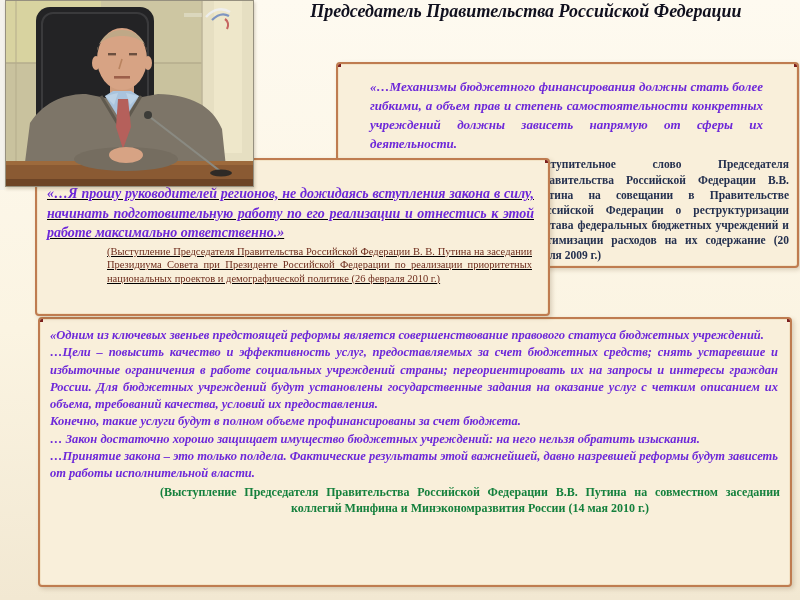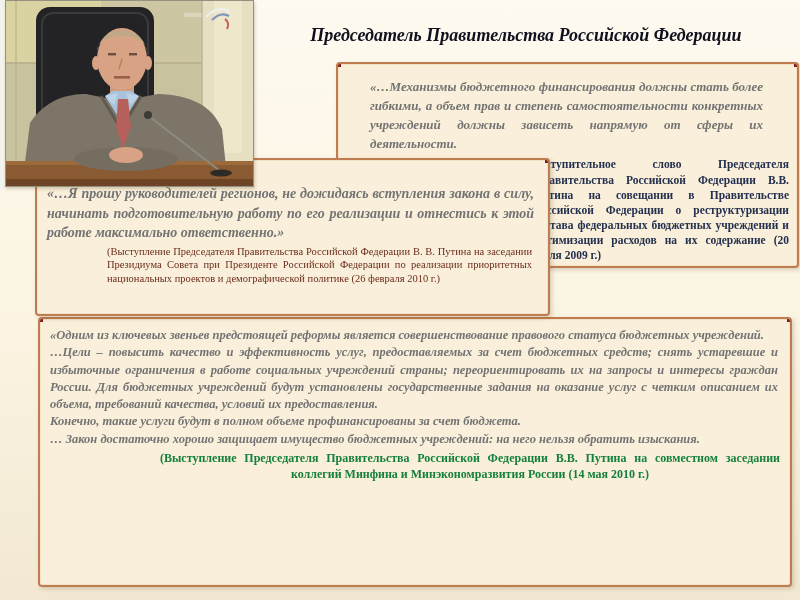--- a/index.html
+++ b/index.html
@@ -6,32 +6,32 @@
     font-family:"Liberation Serif","DejaVu Serif",serif;}
   .slide{position:relative;width:800px;height:600px;
     background:linear-gradient(180deg,#fefaf0 0%,#fbf4e2 55%,#f2e8d2 100%);}
   .left-strip{position:absolute;left:0;top:0;width:5px;height:190px;background:#f4f2ec;}
   
   .photo{position:absolute;left:5px;top:0;width:247px;height:185px;
     border:1px solid #96907f;box-shadow:inset 0 0 0 2px rgba(255,255,255,.45),1px 2px 3px rgba(90,70,40,.25);
     background:#cdc6a2;z-index:30;}
   .photo svg{display:block;width:100%;height:100%;}
   
-  .title{position:absolute;left:256px;top:24px;width:540px;text-align:center;
+  .title{position:absolute;left:256px;top:0;width:540px;text-align:center;
     font-weight:bold;font-style:italic;font-size:18px;line-height:1.32;color:#10101e;z-index:5;}
   
   .box{position:absolute;background:#f9efda;border:2px solid #bf7c50;border-radius:4px;
     box-shadow:inset 0 0 0 1px #f3e3c6,2px 2px 4px rgba(120,90,60,.25);overflow:hidden;}
   .corner{position:absolute;width:7px;height:7px;background:#7c1f1d;}
   .corner.tl{left:-4px;top:-4px;}
   .corner.tr{right:-4px;top:-4px;}
   .box1{left:336px;top:62px;width:459px;height:202px;z-index:10;}
-  .box2{left:35px;top:158px;width:511px;height:154px;z-index:20;}
+  .box2{left:35px;top:158px;width:511px;height:154px;z-index:20;text-decoration:underline;}
   .box3{left:38px;top:317px;width:750px;height:266px;z-index:8;}
-  .quote{font-weight:bold;font-style:italic;color:#737373;text-align:justify;}
+  .quote{font-weight:bold;font-style:italic;color:#6d28d9;text-align:justify;}
   .q1{margin:14px 34px 4px 32px;font-size:13px;line-height:1.45;}
   .q2{margin:24px 14px 2px 10px;font-size:14px;line-height:1.4;}
   .q3{margin:8px 12px 0 10px;font-size:12.5px;line-height:1.38;font-style:italic;}
   .q3 .para{text-align:justify;}
   .attr{font-style:normal;text-align:justify;}
   .a1{margin:2px 8px 0 196px;font-size:11.5px;line-height:1.32;font-weight:bold;color:#24304f;}
   .a2{margin:2px 16px 0 70px;font-size:10.5px;line-height:1.28;font-weight:normal;color:#6d2c1c;}
   .a3{margin:3px 10px 0 120px;font-size:12px;line-height:1.33;font-weight:bold;color:#15803d;
       text-align:justify;-moz-text-align-last:center;text-align-last:center;}
 </style>
@@ -114,17 +114,18 @@
   </div>
 
   <div class="box box3">
     <span class="corner tl"></span>
     <span class="corner tr"></span>
     <div class="quote q3">
       <div class="para">«Одним из ключевых звеньев предстоящей реформы является совершенствование правового статуса бюджетных учреждений.</div>
       <div class="para">…Цели – повысить качество и эффективность услуг, предоставляемых за счет бюджетных средств; снять устаревшие и избыточные ограничения в работе социальных учреждений страны; переориентировать их на запросы и интересы граждан России. Для бюджетных учреждений будут установлены государственные задания на оказание услуг с четким описанием их объема, требований качества, условий их предоставления.</div>
       <div class="para">Конечно, такие услуги будут в полном объеме профинансированы за счет бюджета.</div>
       <div class="para">… Закон достаточно хорошо защищает имущество бюджетных учреждений: на него нельзя обратить изыскания.</div>
+      <div class="para">…Принятие закона – это только полдела. Фактические результаты этой важнейшей, давно назревшей реформы будут зависеть от работы исполнительной власти.</div>
     </div>
     <div class="attr a3">(Выступление Председателя Правительства Российской Федерации В.В. Путина на совместном заседании коллегий Минфина и Минэкономразвития России (14 мая 2010 г.)</div>
   </div>
 
 </div>
 
 </body></html>

